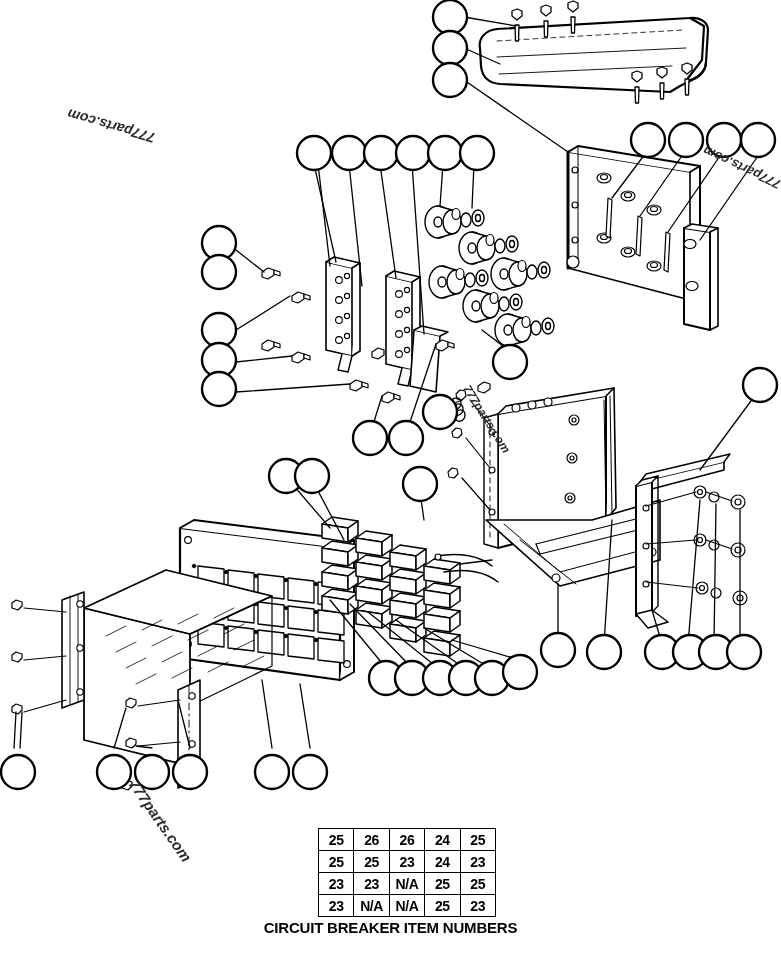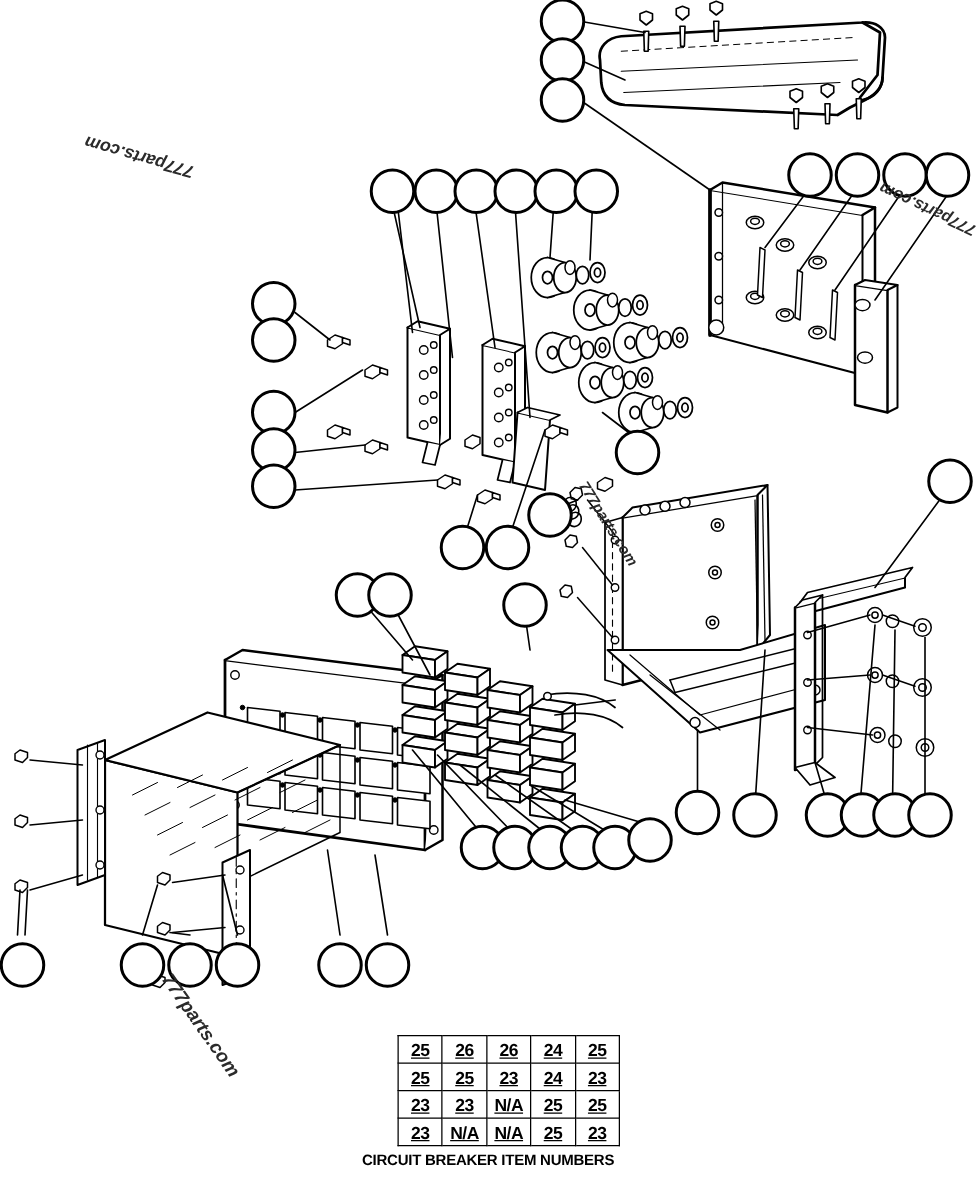--- a/index.html
+++ b/index.html
@@ -74,31 +74,30 @@
     width: 34.4px;
     height: 21px;
     text-align: center;
     vertical-align: middle;
     font-family: "Liberation Sans", sans-serif;
     font-weight: bold;
     font-size: 14px;
     line-height: 1;
     letter-spacing: -0.4px;
     padding: 0;
-    text-decoration: underline;
   }
   #caption {
     position: absolute;
     left: 0;
     top: 920px;
     width: 781px;
     text-align: center;
     font-family: "Liberation Sans", sans-serif;
     font-weight: bold;
-    font-size: 12px;
+    font-size: 15px;
     line-height: 16px;
     letter-spacing: -0.2px;
   }
   #caption .line2 { display: block; }
 </style>
 </head>
 <body>
 
 <div id="page">
 

